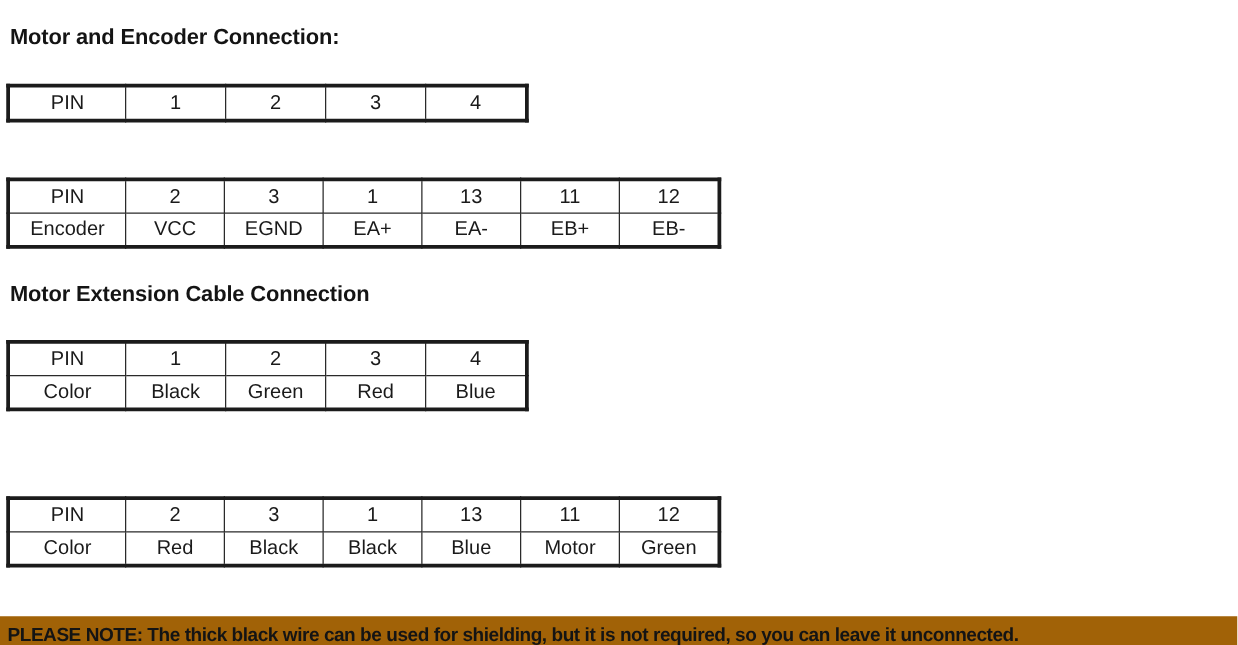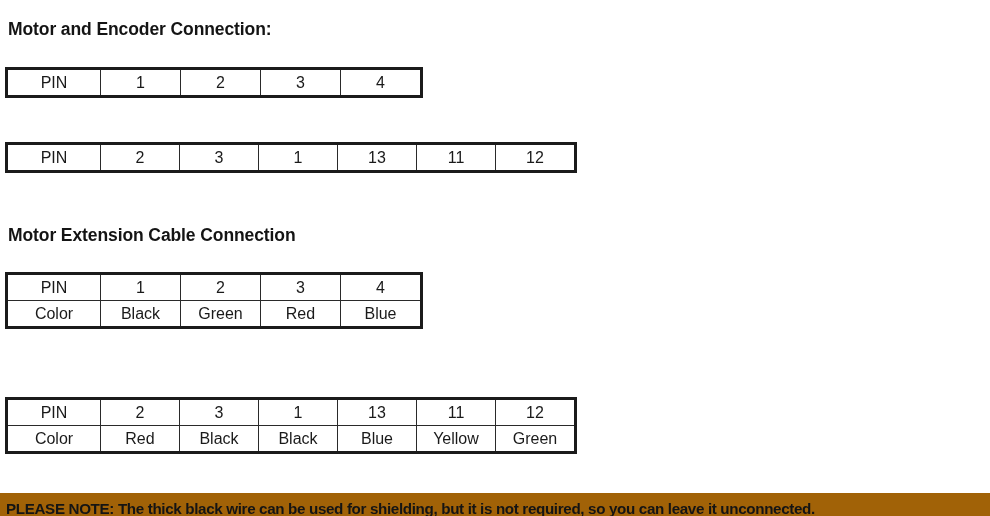--- a/index.html
+++ b/index.html
@@ -112,20 +112,29 @@
     <tbody>
       <tr>
         <td class="c0">PIN</td>
         <td class="cx">2</td>
         <td class="cx">3</td>
         <td class="cx">1</td>
         <td class="cx">13</td>
         <td class="cx">11</td>
         <td class="cx">12</td>
       </tr>
+      <tr>
+        <td class="c0">Encoder</td>
+        <td class="cx">VCC</td>
+        <td class="cx">EGND</td>
+        <td class="cx">EA+</td>
+        <td class="cx">EA-</td>
+        <td class="cx">EB+</td>
+        <td class="cx">EB-</td>
+      </tr>
     </tbody>
   </table>
 
   <div class="heading" id="heading-motor-ext">Motor Extension Cable Connection</div>
 
   <table class="wire-table cols-5" id="table-motor-cable">
     <tbody>
       <tr>
         <td class="c0">PIN</td>
         <td class="cx">1</td>
@@ -154,21 +163,21 @@
         <td class="cx">13</td>
         <td class="cx">11</td>
         <td class="cx">12</td>
       </tr>
       <tr>
         <td class="c0">Color</td>
         <td class="cx">Red</td>
         <td class="cx">Black</td>
         <td class="cx">Black</td>
         <td class="cx">Blue</td>
-        <td class="cx">Yellow</td>
+        <td class="cx">Motor</td>
         <td class="cx">Green</td>
       </tr>
     </tbody>
   </table>
 
   <div id="note-banner">
     <span class="note-text">PLEASE NOTE: The thick black wire can be used for shielding, but it is not required, so you can leave it unconnected.</span>
   </div>
 
 </div>

